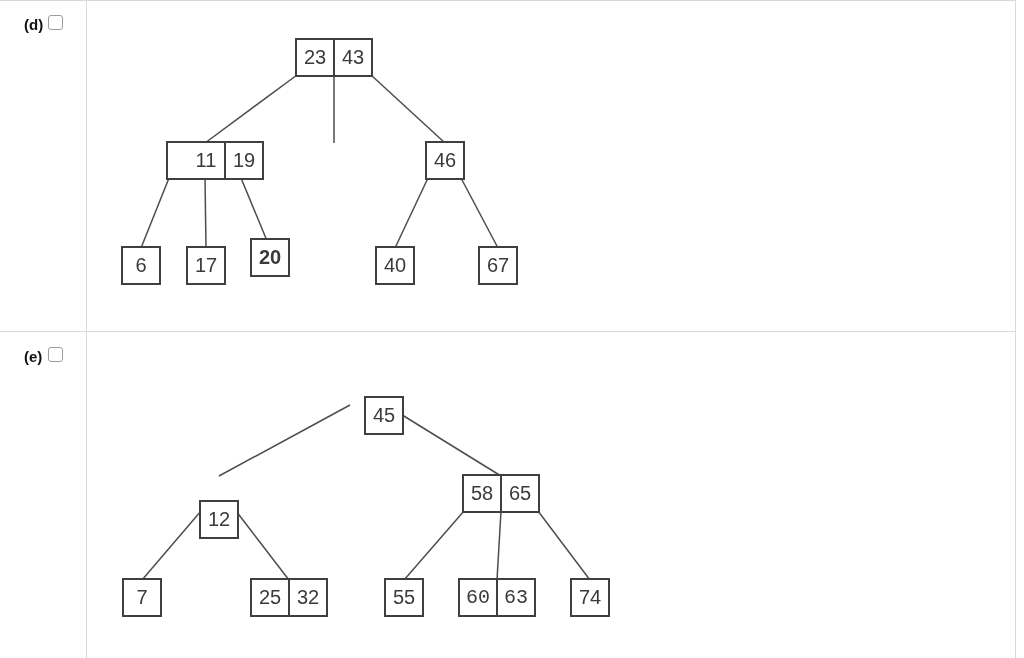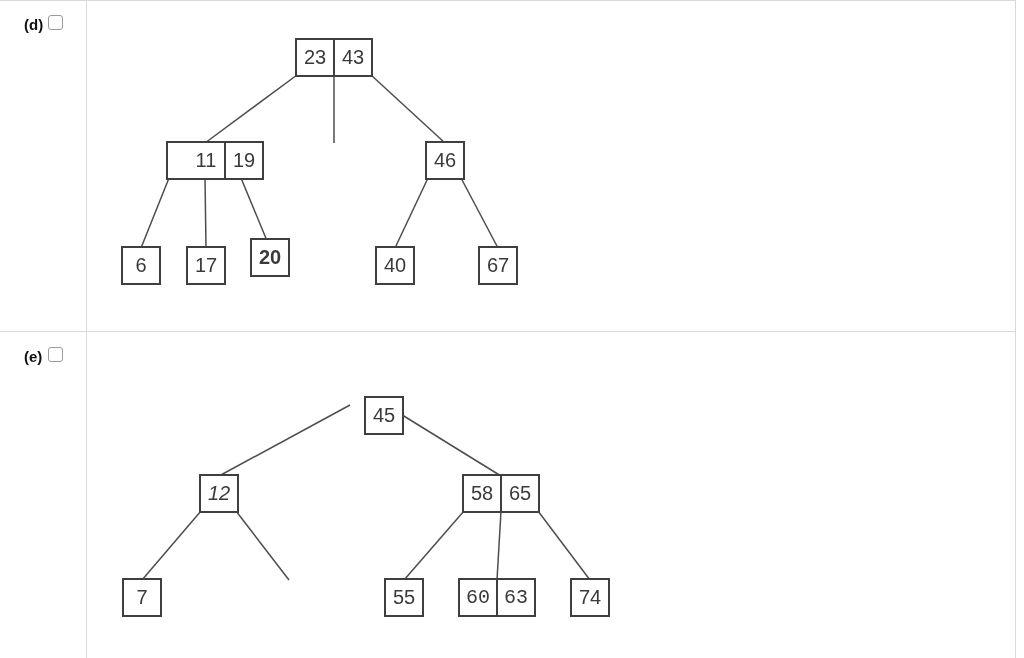--- a/index.html
+++ b/index.html
@@ -96,29 +96,33 @@
   <div class="node" style="left:375px;top:246px;">
     <span class="cell">40</span>
   </div>
   <div class="node" style="left:478px;top:246px;">
     <span class="cell">67</span>
   </div>
 
   <div class="node" style="left:364px;top:368px;margin-top:28px;">
     <span class="cell">45</span>
   </div>
-  <div class="node" style="left:199px;top:474px;font-style:italic;">
+  <div class="node" style="left:199px;top:500px;">
     <span class="cell">12</span>
   </div>
   <div class="node" style="left:462px;top:474px;justify-content:flex-end;">
     <span class="cell">58</span>
     <span class="cell">65</span>
   </div>
   <div class="node" style="left:122px;top:578px;">
     <span class="cell">7</span>
+  </div>
+  <div class="node" style="left:250px;top:578px;">
+    <span class="cell">25</span>
+    <span class="cell">32</span>
   </div>
   <div class="node" style="left:384px;top:578px;">
     <span class="cell">55</span>
   </div>
   <div class="node" style="left:458px;top:578px;font-family:Liberation Mono, monospace;">
     <span class="cell">60</span>
     <span class="cell">63</span>
   </div>
   <div class="node" style="left:570px;top:578px;">
     <span class="cell">74</span>

